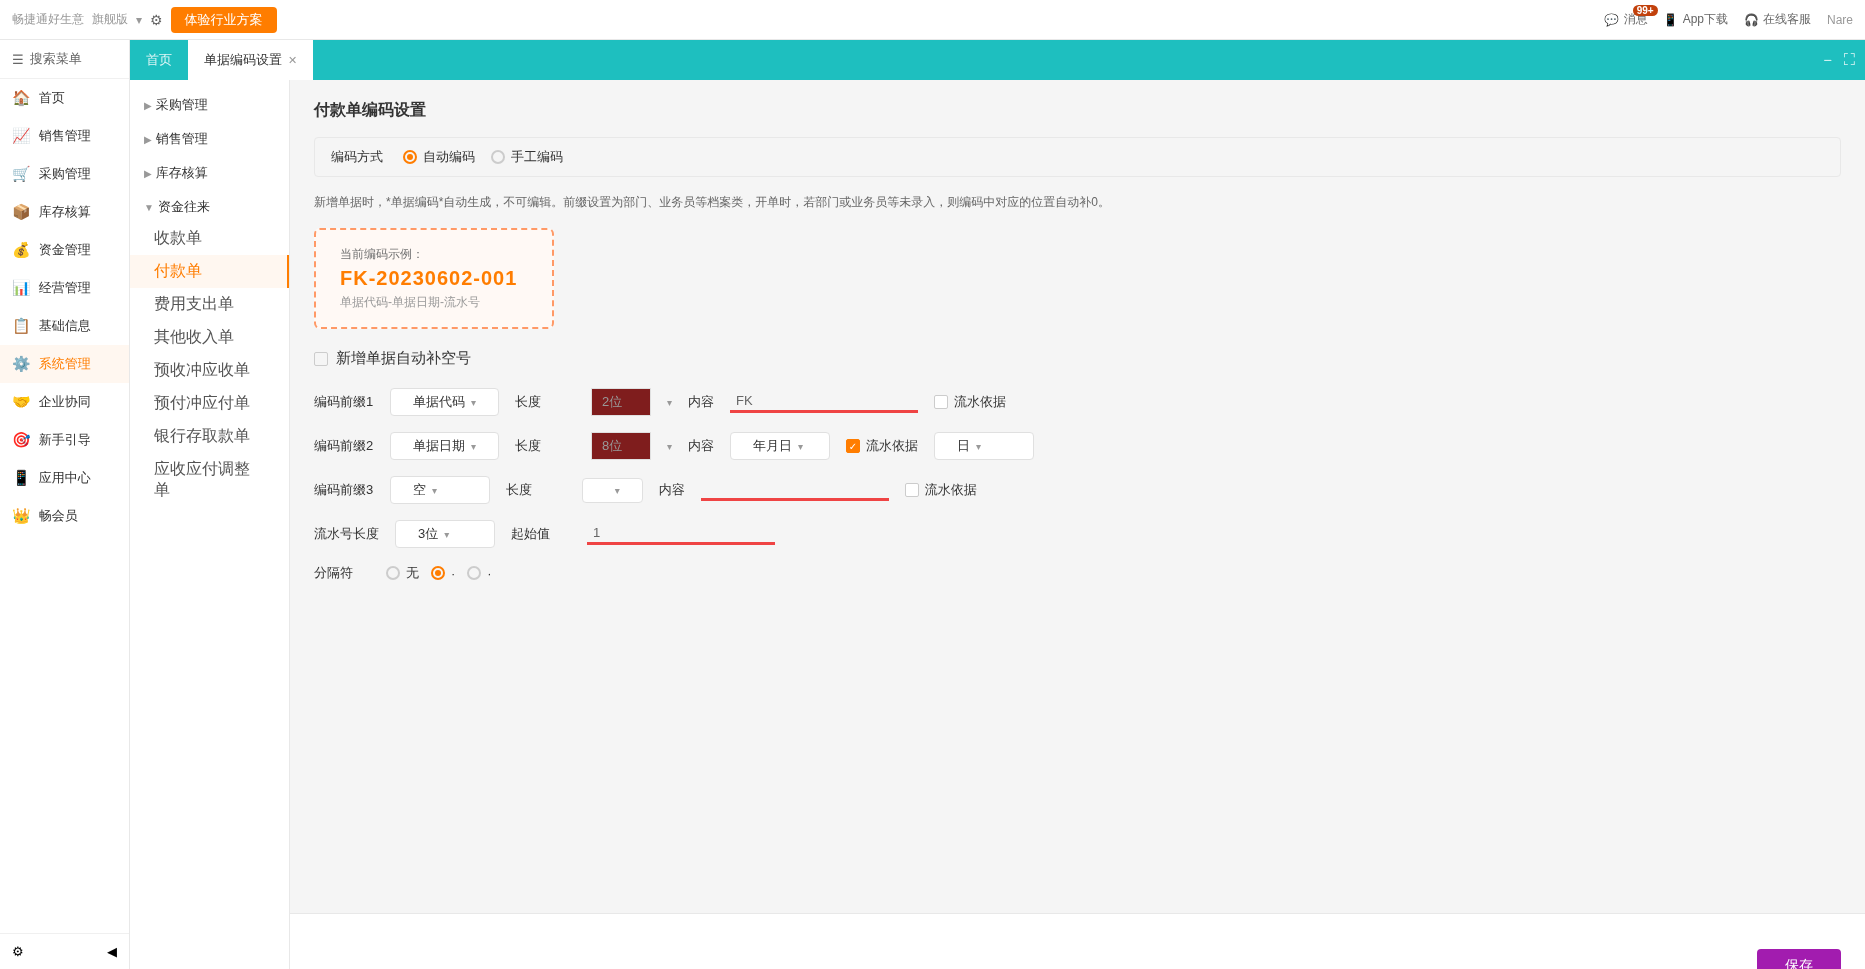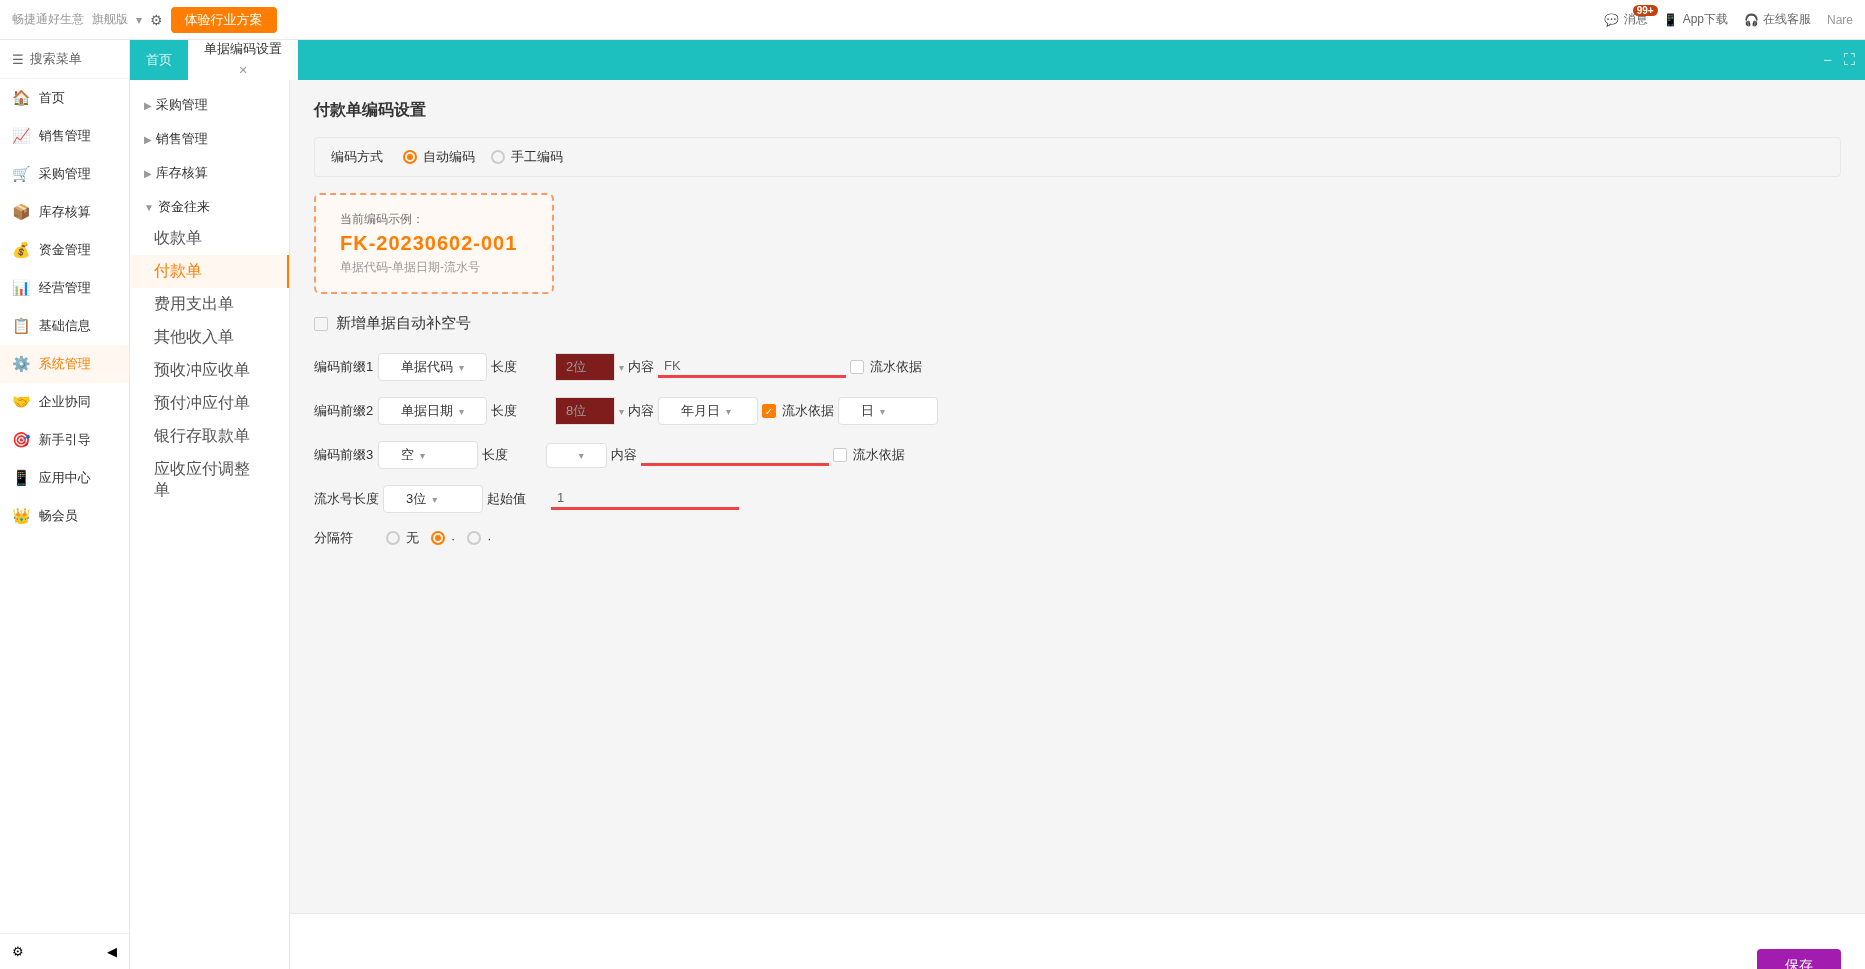--- a/index.html
+++ b/index.html
@@ -97,21 +97,20 @@
       align-items: center;
       padding: 0 16px;
       font-size: 13px;
       cursor: pointer;
       color: rgba(255,255,255,0.85);
       gap: 6px;
     }
     .nav-tab.active {
       background: #fff;
       color: #333;
-      flex-direction: column;
     }
     .nav-tab .close-icon { font-size: 11px; cursor: pointer; color: #999; }
     .nav-tabs-right {
       margin-left: auto;
       display: flex;
       align-items: center;
       gap: 8px;
       padding-right: 10px;
     }
     .nav-tabs-icon { color: rgba(255,255,255,0.85); cursor: pointer; font-size: 16px; }
@@ -232,21 +231,21 @@
       border: 1px solid #ccc;
       border-radius: 2px;
       display: inline-block;
       cursor: pointer;
     }
 
     
     .form-row {
       display: flex;
       align-items: center;
-      gap: 4px;
+      gap: 16px;
       margin-bottom: 16px;
     }
     .form-label { color: #333; font-size: 13px; min-width: 60px; }
     .form-select {
       display: flex;
       align-items: center;
       border: 1px solid #e0e0e0;
       border-radius: 4px;
       padding: 4px 22px;
       background: #fff;
@@ -491,20 +490,21 @@
                 <span>自动编码</span>
               </label>
               <label class="radio-item">
                 <div class="radio-dot"></div>
                 <span>手工编码</span>
               </label>
             </div>
           </div>
 
           
+          <div class="info-text">新增单据时，*单据编码*自动生成，不可编辑。前缀设置为部门、业务员等档案类，开单时，若部门或业务员等未录入，则编码中对应的位置自动补0。</div>
 
           
           <div class="code-preview">
             <div class="code-preview-label">当前编码示例：</div>
             <div class="code-preview-value">FK-20230602-001</div>
             <div class="code-preview-desc">单据代码-单据日期-流水号</div>
           </div>
 
           
           <div class="checkbox-row">

